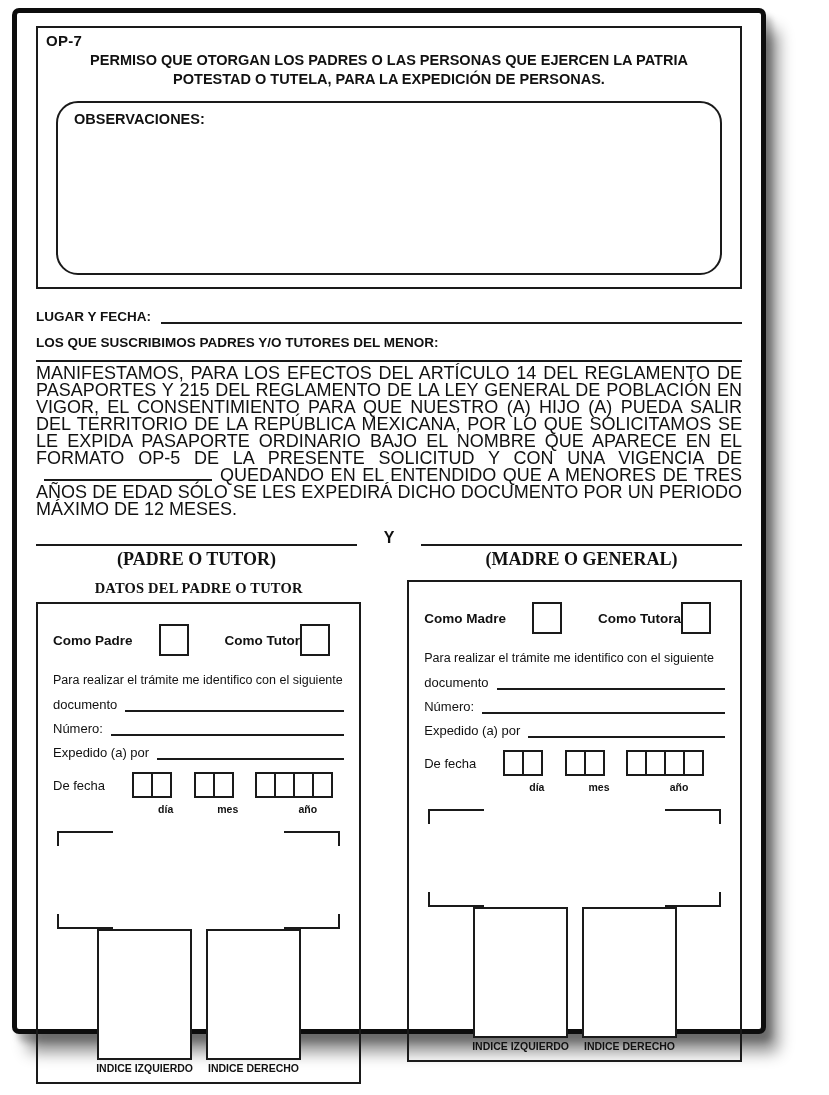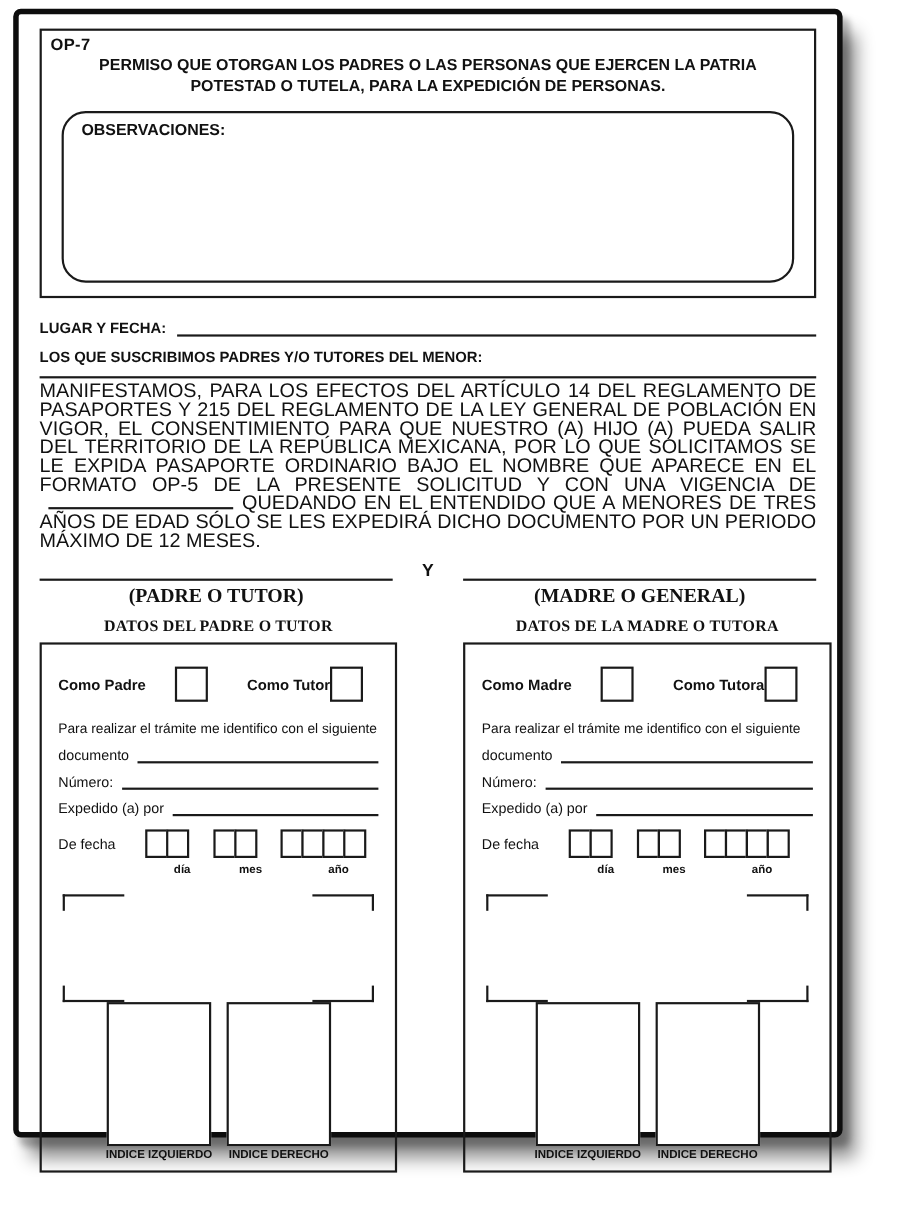--- a/index.html
+++ b/index.html
@@ -11,21 +11,21 @@
     position:absolute; left:12px; top:8px; width:754px; height:1026px;
     background:#fff; border:5px solid #0d0d0d; border-radius:7px;
     box-shadow: 14px 20px 16px -2px rgba(0,0,0,0.45), 6px 8px 6px rgba(0,0,0,0.25);
   }
   .paper { position:relative; width:100%; height:100%; padding:13px 19px 0 19px; }
 
   
   .header-box { border:2px solid #1a1a1a; padding:4px 8px 12px 8px; }
   .form-code { text-align:left; font-weight:bold; font-size:15px; letter-spacing:.3px; }
   .form-title { text-align:center; font-weight:bold; font-size:14.5px; line-height:19px; max-width:648px; margin:2px auto 0 auto; }
-  .obs-box { margin:12px 10px 0 10px; border:2px solid #1a1a1a; border-radius:22px; height:156px; padding:8px 16px; }
+  .obs-box { margin:12px 10px 0 10px; border:2px solid #1a1a1a; border-radius:22px; height:174px; padding:8px 16px; }
   .obs-label { font-weight:bold; font-size:14.5px; }
 
   
   .h-line { border-bottom:2px solid #1a1a1a; }
 
   .lugar-row { display:flex; align-items:flex-start; margin-top:20px; }
   .lugar-row .label { font-weight:bold; font-size:13.5px; white-space:nowrap; }
   .lugar-row .h-line { flex:1; height:15px; margin-left:10px; }
 
   .suscribimos { margin-top:11px; font-weight:bold; font-size:13.5px; }
@@ -35,21 +35,21 @@
   .blank-inline { display:inline-block; width:168px; height:11px; border-bottom:2px solid #1a1a1a; margin:0 8px; vertical-align:baseline; }
 
   
   .sig-row { display:flex; align-items:flex-start; margin-top:16px; }
   .sig-col { flex:1; }
   .sig-line { height:12px; border-bottom:2px solid #1a1a1a; }
   .sig-label { text-align:center; font-family:"Liberation Serif", serif; font-weight:bold; font-size:18px; margin-top:3px; }
   .conj { width:64px; text-align:center; font-weight:bold; font-size:16px; padding-top:0px; transform:translateY(-5px); }
 
   
-  .sections-row { display:flex; gap:60px; margin-top:10px; }
+  .sections-row { display:flex; gap:46px; margin-top:10px; }
   .section-col { flex:1; display:flex; flex-direction:column; }
   .section-heading { text-align:center; font-family:"Liberation Serif", serif; font-weight:bold; font-size:14.5px; margin-bottom:5px; letter-spacing:.2px; }
   .databox { border:2px solid #1a1a1a; height:482px; padding:12px 15px 8px 15px; display:flex; flex-direction:column; }
 
   .role-row { display:flex; align-items:center; margin:8px 0 16px 0; }
   .role-label { font-weight:bold; font-size:13.5px; white-space:nowrap; }
   .checkbox { width:30px; height:32px; border:2px solid #1a1a1a; flex:0 0 auto; }
   .cb1 { margin-left:26px; }
   .role2 { margin-left:36px; }
   .cb2 { margin-left:auto; margin-right:14px; }
@@ -182,21 +182,20 @@
               </div>
               <div class="print-col">
                 <div class="print-box"></div>
                 <span class="print-label">INDICE DERECHO</span>
               </div>
             </div>
           </div>
         </div>
 
         <div class="section-col">
-          <div class="section-heading">DATOS DE LA MADRE O TUTORA</div>
           <div class="databox">
             <div class="role-row">
               <span class="role-label">Como Madre</span>
               <span class="checkbox cb1"></span>
               <span class="role-label role2">Como Tutora</span>
               <span class="checkbox cb2"></span>
             </div>
             <div class="identify-text">Para realizar el trámite me identifico con el siguiente</div>
             <div class="doc-row">
               <span class="label">documento</span>

